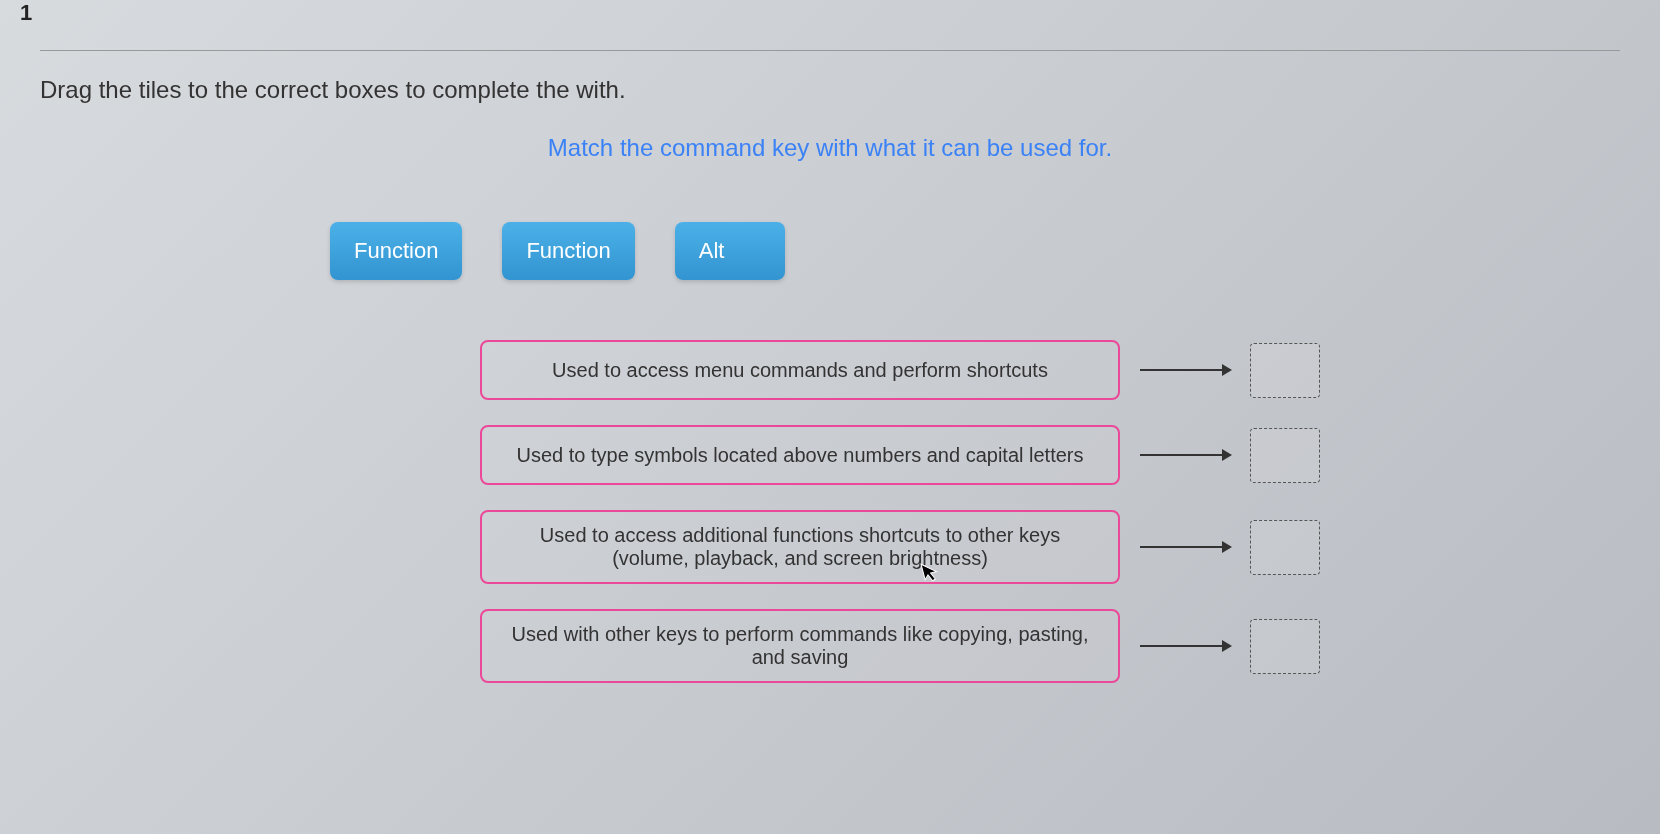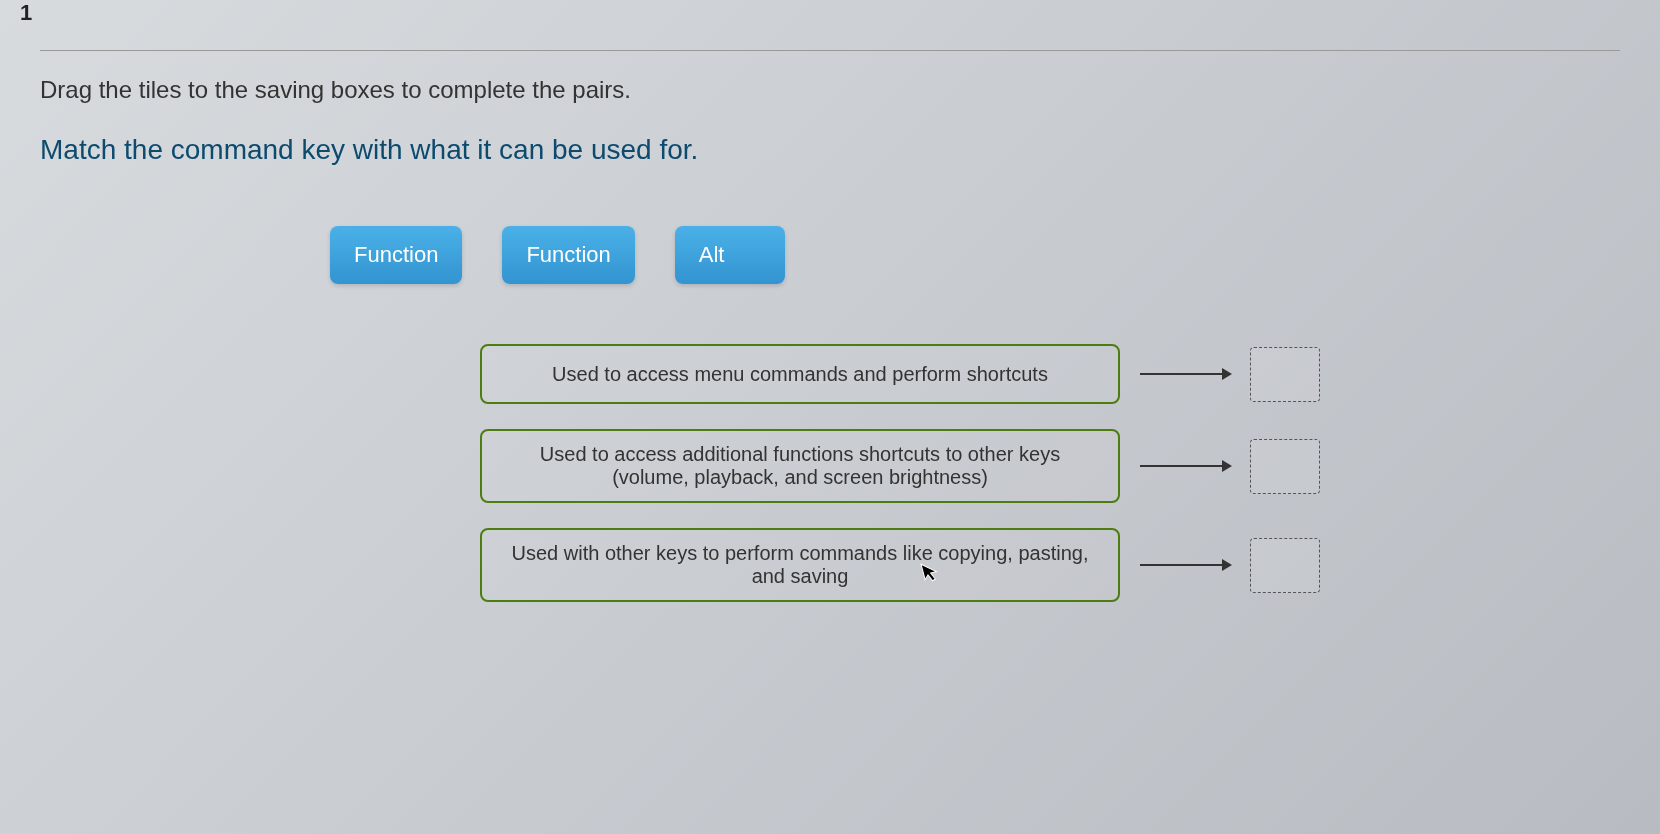--- a/index.html
+++ b/index.html
@@ -29,24 +29,25 @@
       margin: 30px 0 20px 0;
       width: 100%;
     }
     .instruction {
       font-size: 24px;
       color: #333;
       margin: 25px 0 30px 0;
       font-weight: 400;
     }
     .sub-instruction {
-      font-size: 28px;
-      color: #0c4a6e;
+      font-size: 24px;
+      color: #3b82f6;
       margin: 0 0 60px 0;
       font-weight: 400;
+      text-align: center;
     }
     .tiles-row {
       display: flex;
       gap: 40px;
       margin-left: 290px;
       margin-bottom: 60px;
     }
     .tile {
       background: #3a9ed9;
       background: linear-gradient(180deg, #4bb0e8 0%, #3294d0 100%);
@@ -62,21 +63,21 @@
     .pairs {
       margin-left: 440px;
     }
     .pair-row {
       display: flex;
       align-items: center;
       margin-bottom: 25px;
       gap: 20px;
     }
     .description-box {
-      border: 2px solid #4d7c0f;
+      border: 2px solid #ec4899;
       border-radius: 8px;
       padding: 12px 20px;
       width: 640px;
       min-height: 60px;
       display: flex;
       align-items: center;
       justify-content: center;
       text-align: center;
       font-size: 20px;
       color: #333;
@@ -115,33 +116,38 @@
       transform: rotate(-15deg);
     }
   </style>
 </head>
 <body>
 
 <div class="question-number">1</div>
 
 <div class="divider"></div>
 
-<div class="instruction">Drag the tiles to the saving boxes to complete the pairs.</div>
+<div class="instruction">Drag the tiles to the correct boxes to complete the with.</div>
 
 <div class="sub-instruction">Match the command key with what it can be used for.</div>
 
 <div class="tiles-row">
   <div class="tile">Function</div>
   <div class="tile">Function</div>
   <div class="tile">Alt</div>
 </div>
 
 <div class="pairs">
   <div class="pair-row">
     <div class="description-box">Used to access menu commands and perform shortcuts</div>
+    <div class="arrow-line"></div>
+    <div class="drop-box"></div>
+  </div>
+  <div class="pair-row">
+    <div class="description-box">Used to type symbols located above numbers and capital letters</div>
     <div class="arrow-line"></div>
     <div class="drop-box"></div>
   </div>
   <div class="pair-row">
     <div class="description-box">Used to access additional functions shortcuts to other keys (volume, playback, and screen brightness)</div>
     <div class="arrow-line"></div>
     <div class="drop-box"></div>
   </div>
   <div class="pair-row">
     <div class="description-box">Used with other keys to perform commands like copying, pasting, and saving</div>

